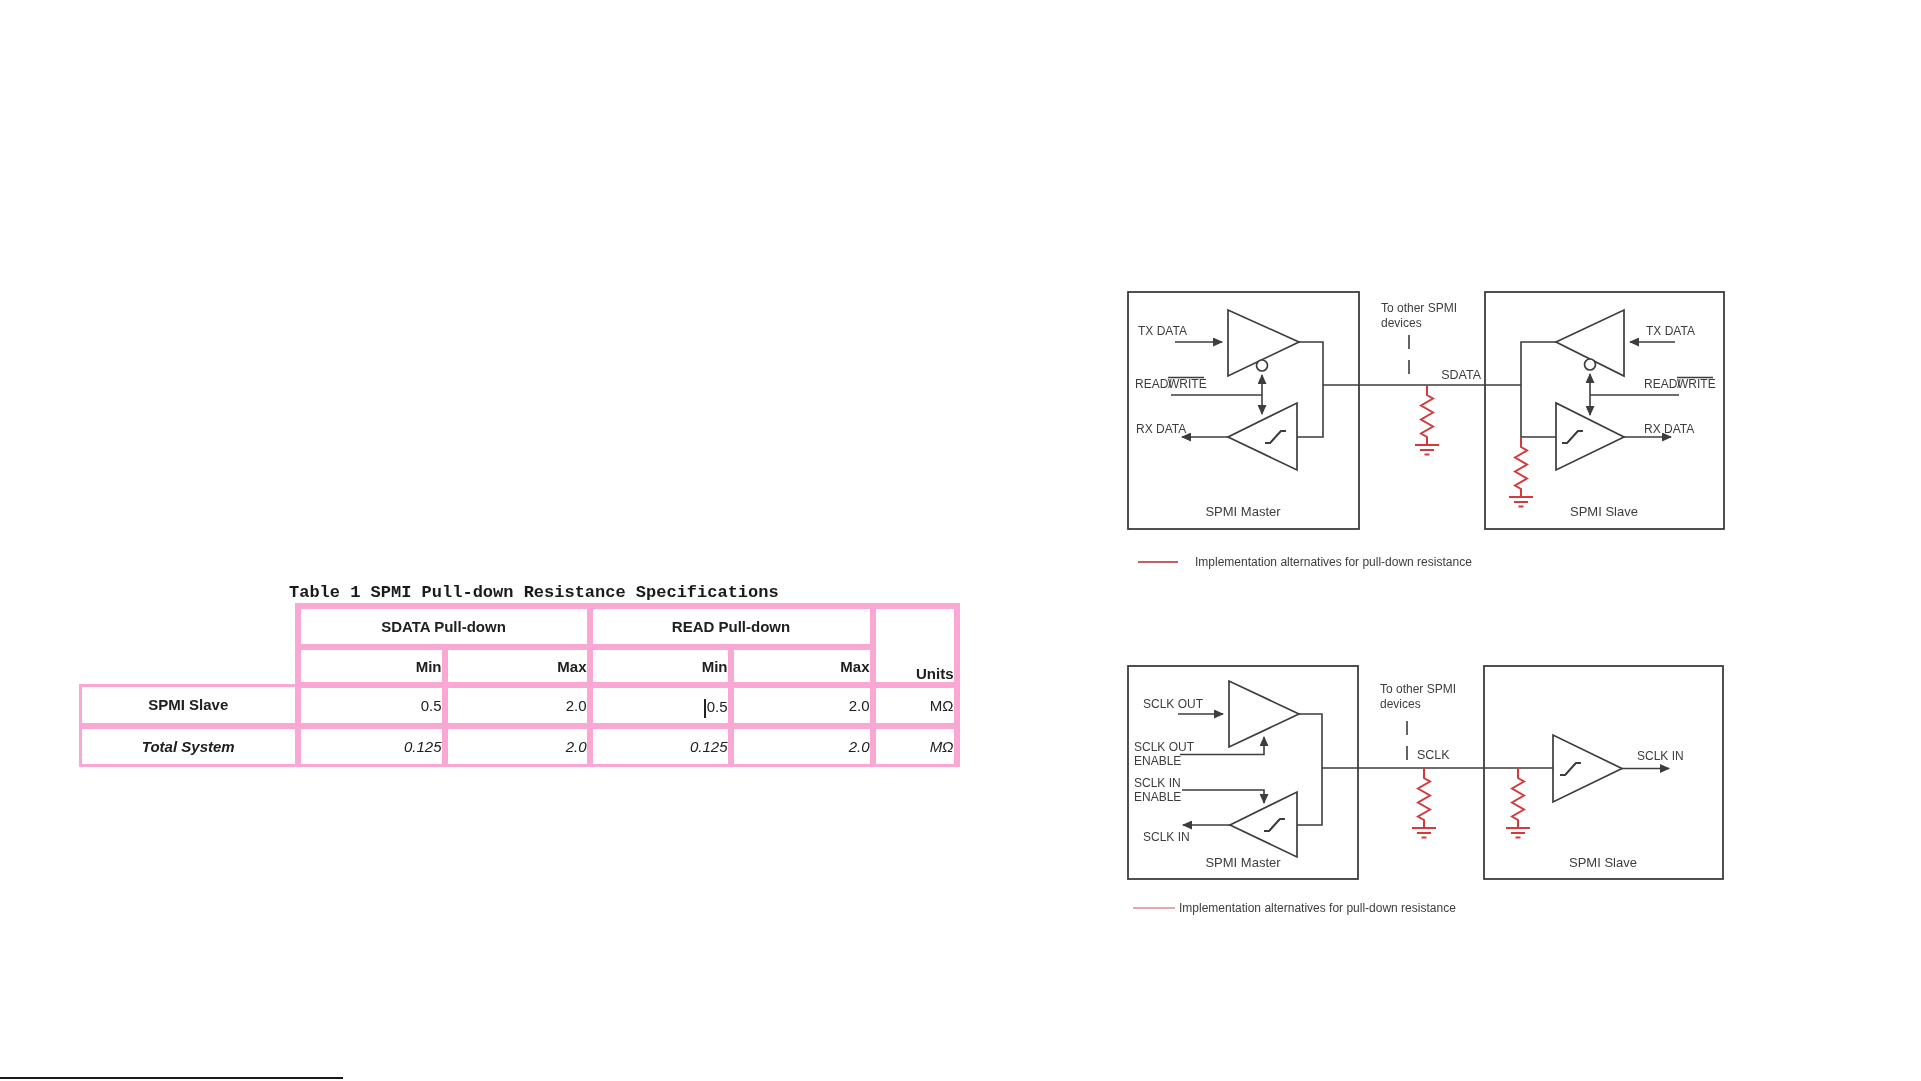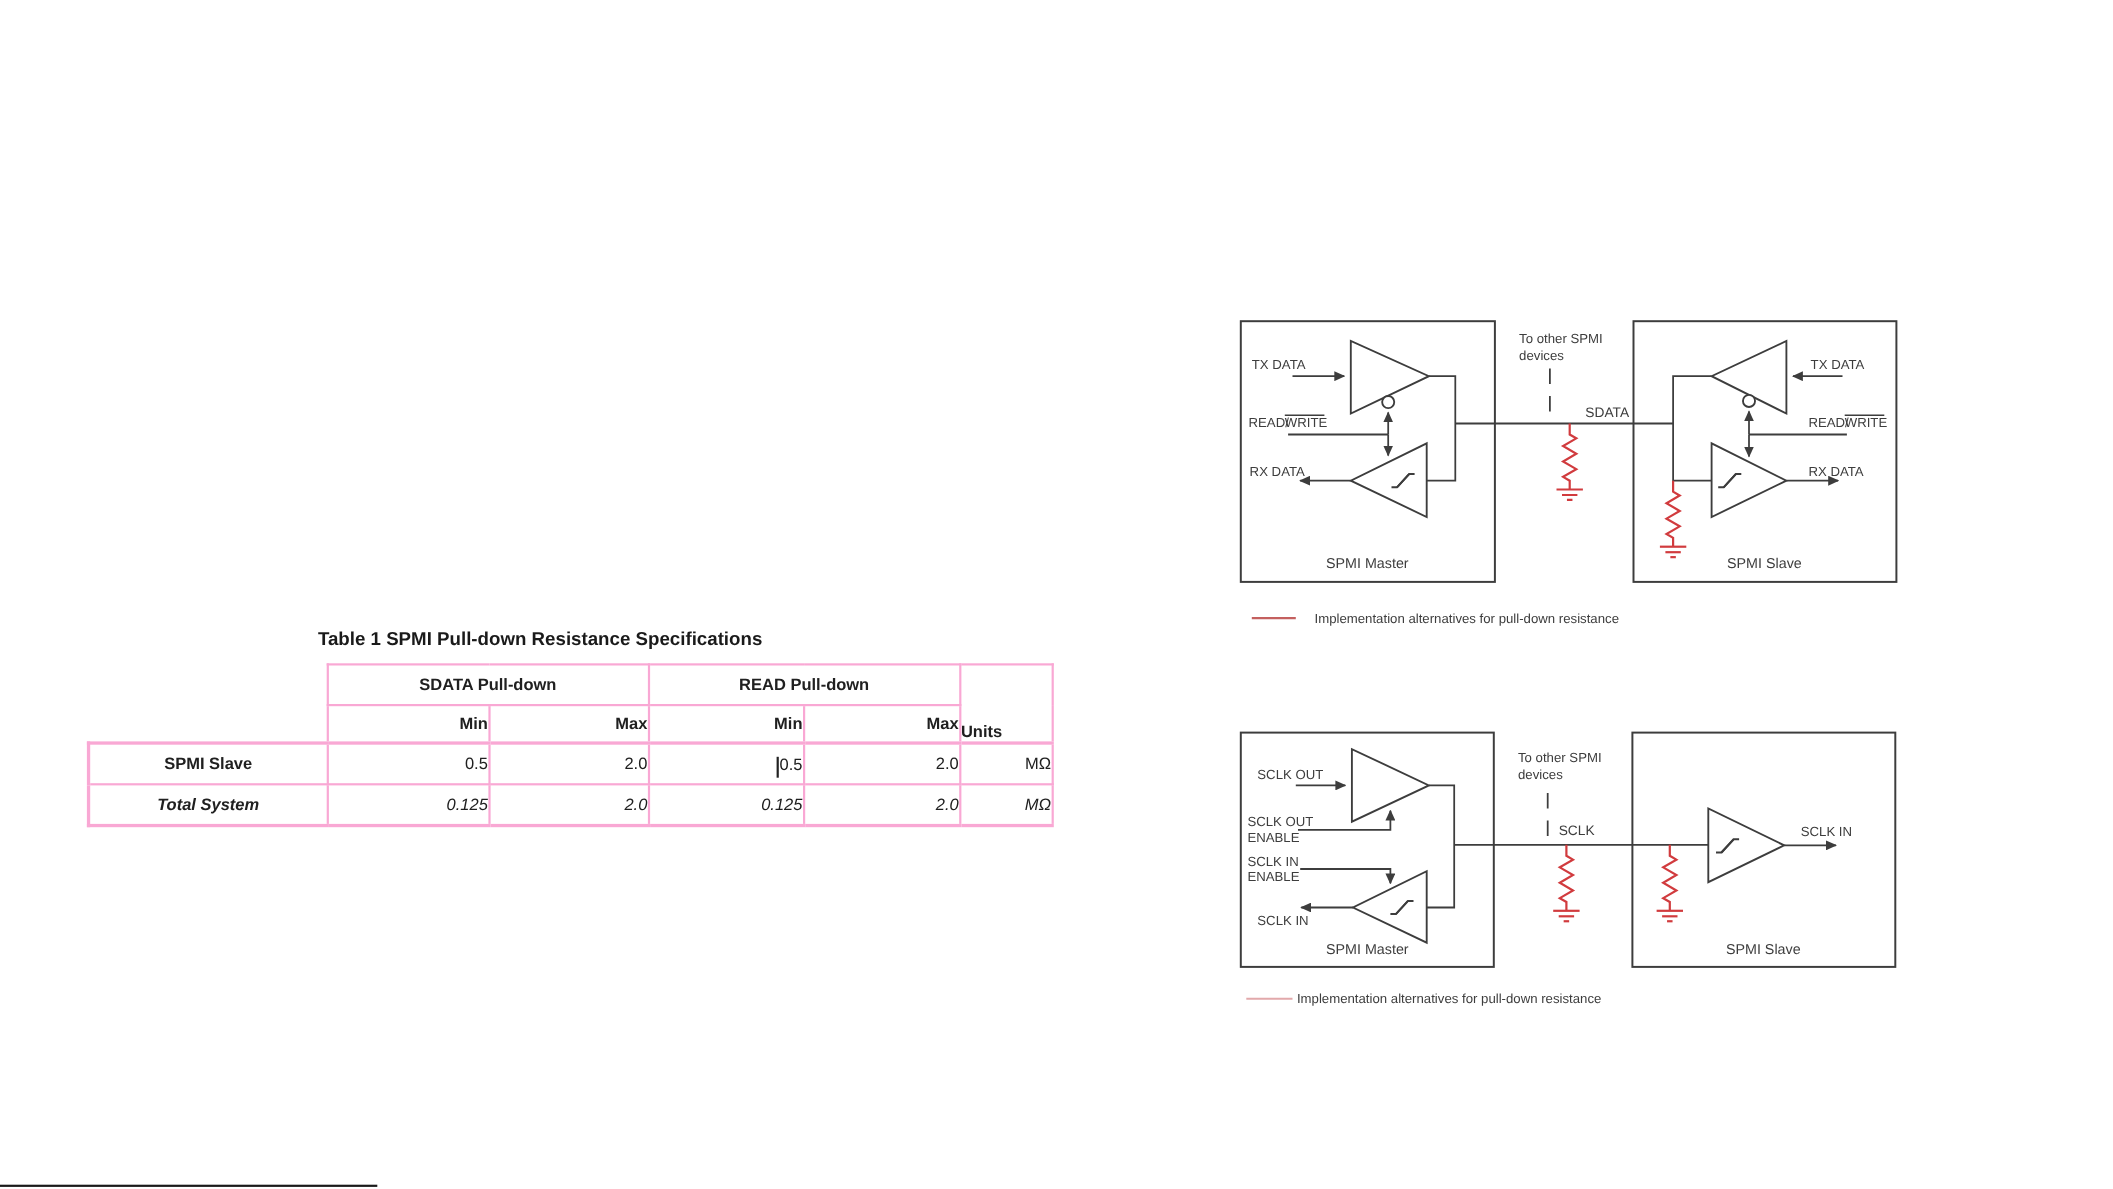--- a/index.html
+++ b/index.html
@@ -2,34 +2,34 @@
 <html><head>
 <meta charset="utf-8">
 <style>
   html,body{margin:0;padding:0;}
   body{
     width:1921px;height:1081px;position:relative;background:#ffffff;
     font-family:"Liberation Sans", sans-serif;color:#222;overflow:hidden;
   }
   
   .table-title{
-    position:absolute;left:289px;top:571px;
-    font-size:17px;font-weight:bold;color:#1a1a1a;white-space:nowrap;
+    position:absolute;left:289px;top:583px;
+    font-size:17px;font-weight:bold;color:#1a1a1a;white-space:nowrap;font-family:Liberation Mono, monospace;
   }
   table.spec{
     position:absolute;left:79px;top:603px;
     border-collapse:collapse;table-layout:fixed;width:876px;
     font-size:15px;color:#202020;
   }
   table.spec td,table.spec th{padding:0;overflow:hidden;}
-  .bcell{border:2px solid #f9a8d4;}
+  .bcell{border:6px solid #f9a8d4;}
   .stubhead{border:none;background:transparent;}
   .ghead{font-weight:bold;text-align:center;height:35px;}
   .subhead{font-weight:bold;text-align:right;height:32px;}
-  .unitshead{font-weight:bold;text-align:left;vertical-align:bottom;padding-bottom:8px;margin-left:45px;}
+  .unitshead{font-weight:bold;text-align:right;vertical-align:bottom;padding-bottom:8px;margin-left:45px;}
   .rowlabel{font-weight:bold;text-align:center;height:35px;}
   .num{text-align:right;padding-right:10px;height:35px;}
   .unitsval{text-align:right;height:35px;}
   tr.data-first td{border-top-width:3px;}
   tr.data-last td{border-bottom-width:3px;font-style:italic;}
   td.thick-left{border-left-width:3px;}
   .caret{
     display:inline-block;width:2px;height:19px;background:#222;
     vertical-align:text-bottom;position:relative;top:3px;margin-right:1px;
   }

